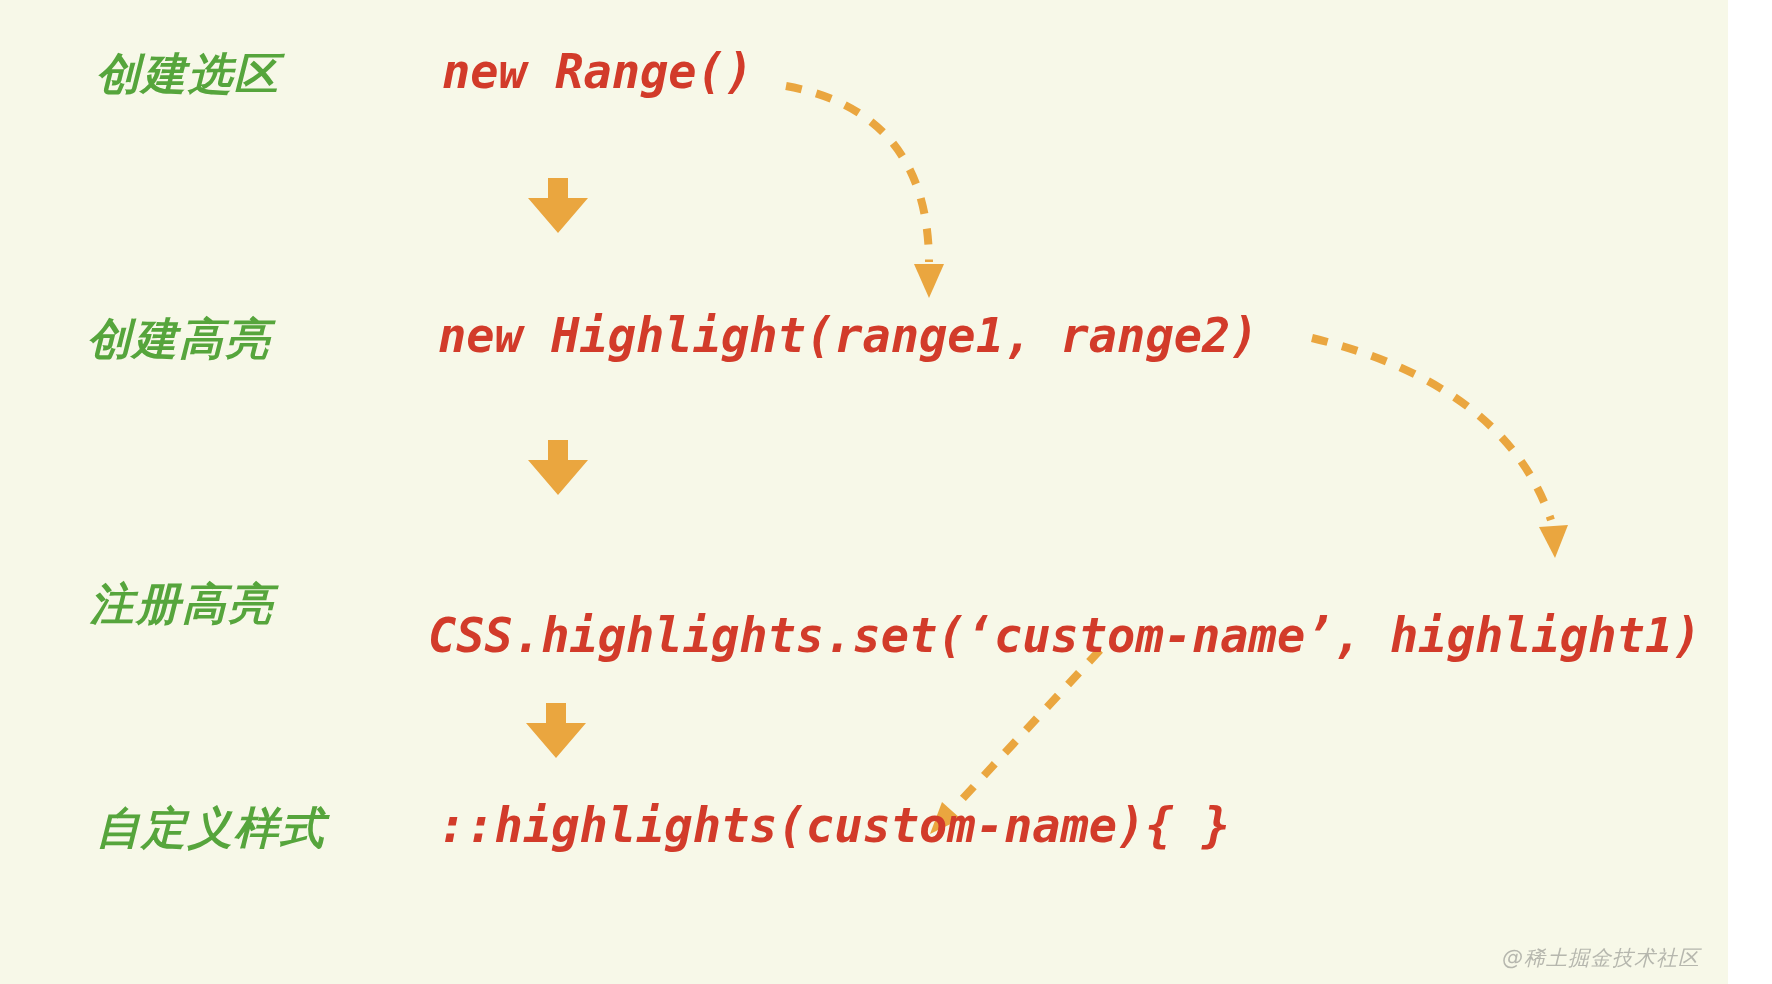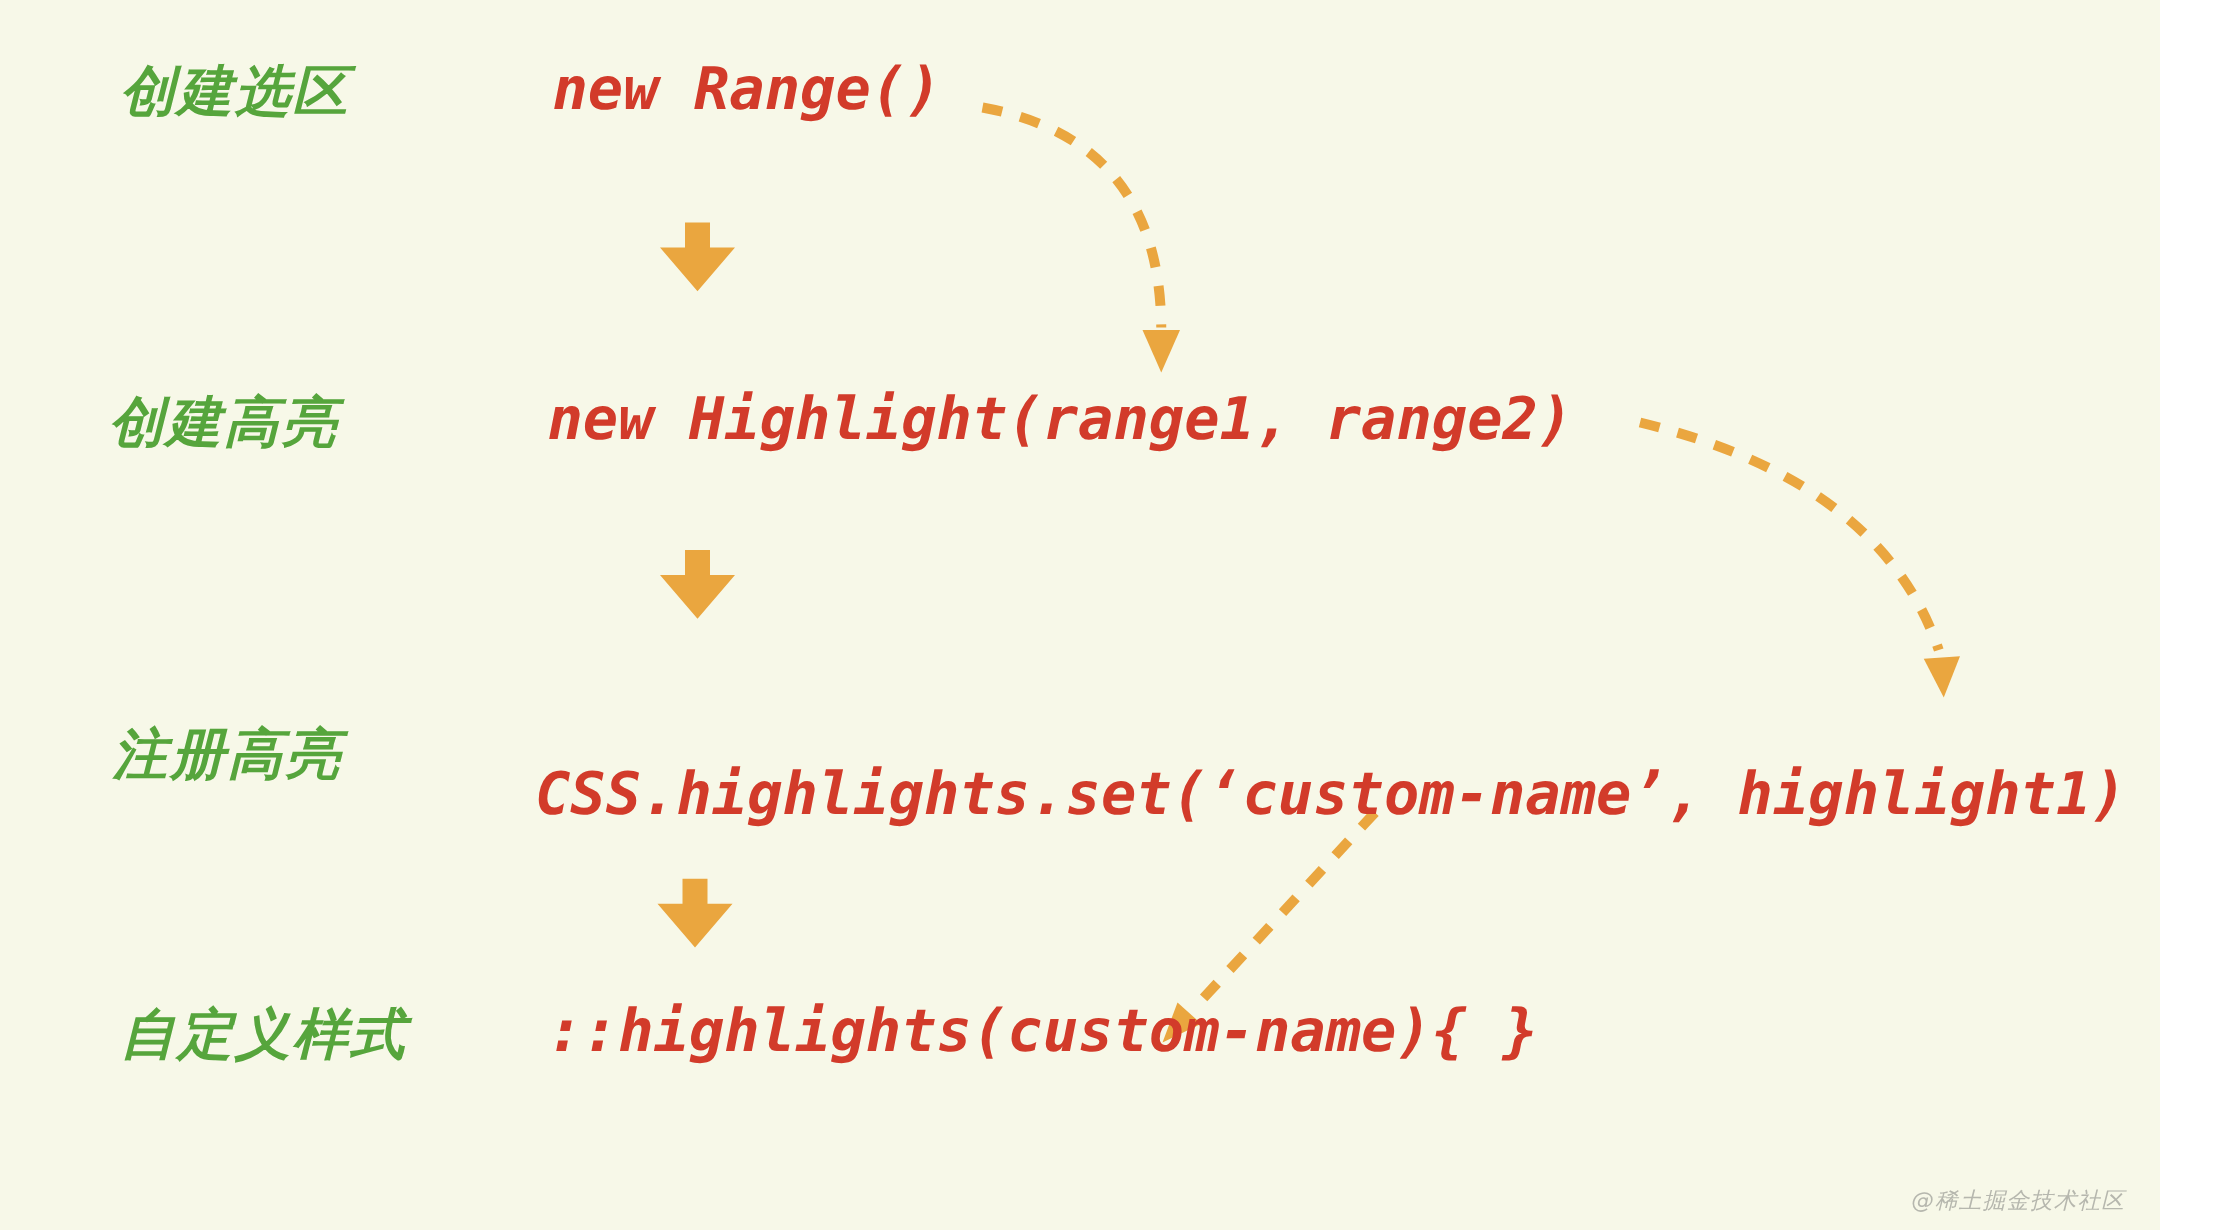--- a/index.html
+++ b/index.html
@@ -58,21 +58,21 @@
     stroke-linecap: butt;
   }
   .dashed-head {
     fill: var(--arrow-orange, #eaa63f);
   }
   .watermark {
     position: absolute;
     right: 28px;
     bottom: 12px;
     z-index: 2;
-    font-size: 18px;
+    font-size: 21px;
     letter-spacing: 1px;
     color: var(--watermark-gray, #b6b7ae);
   }
 </style>
 </head>
 <body>
 
 <div class="stage">
 
   <svg class="arrows-layer" viewBox="0 0 1772 984" xmlns="http://www.w3.org/2000/svg">

